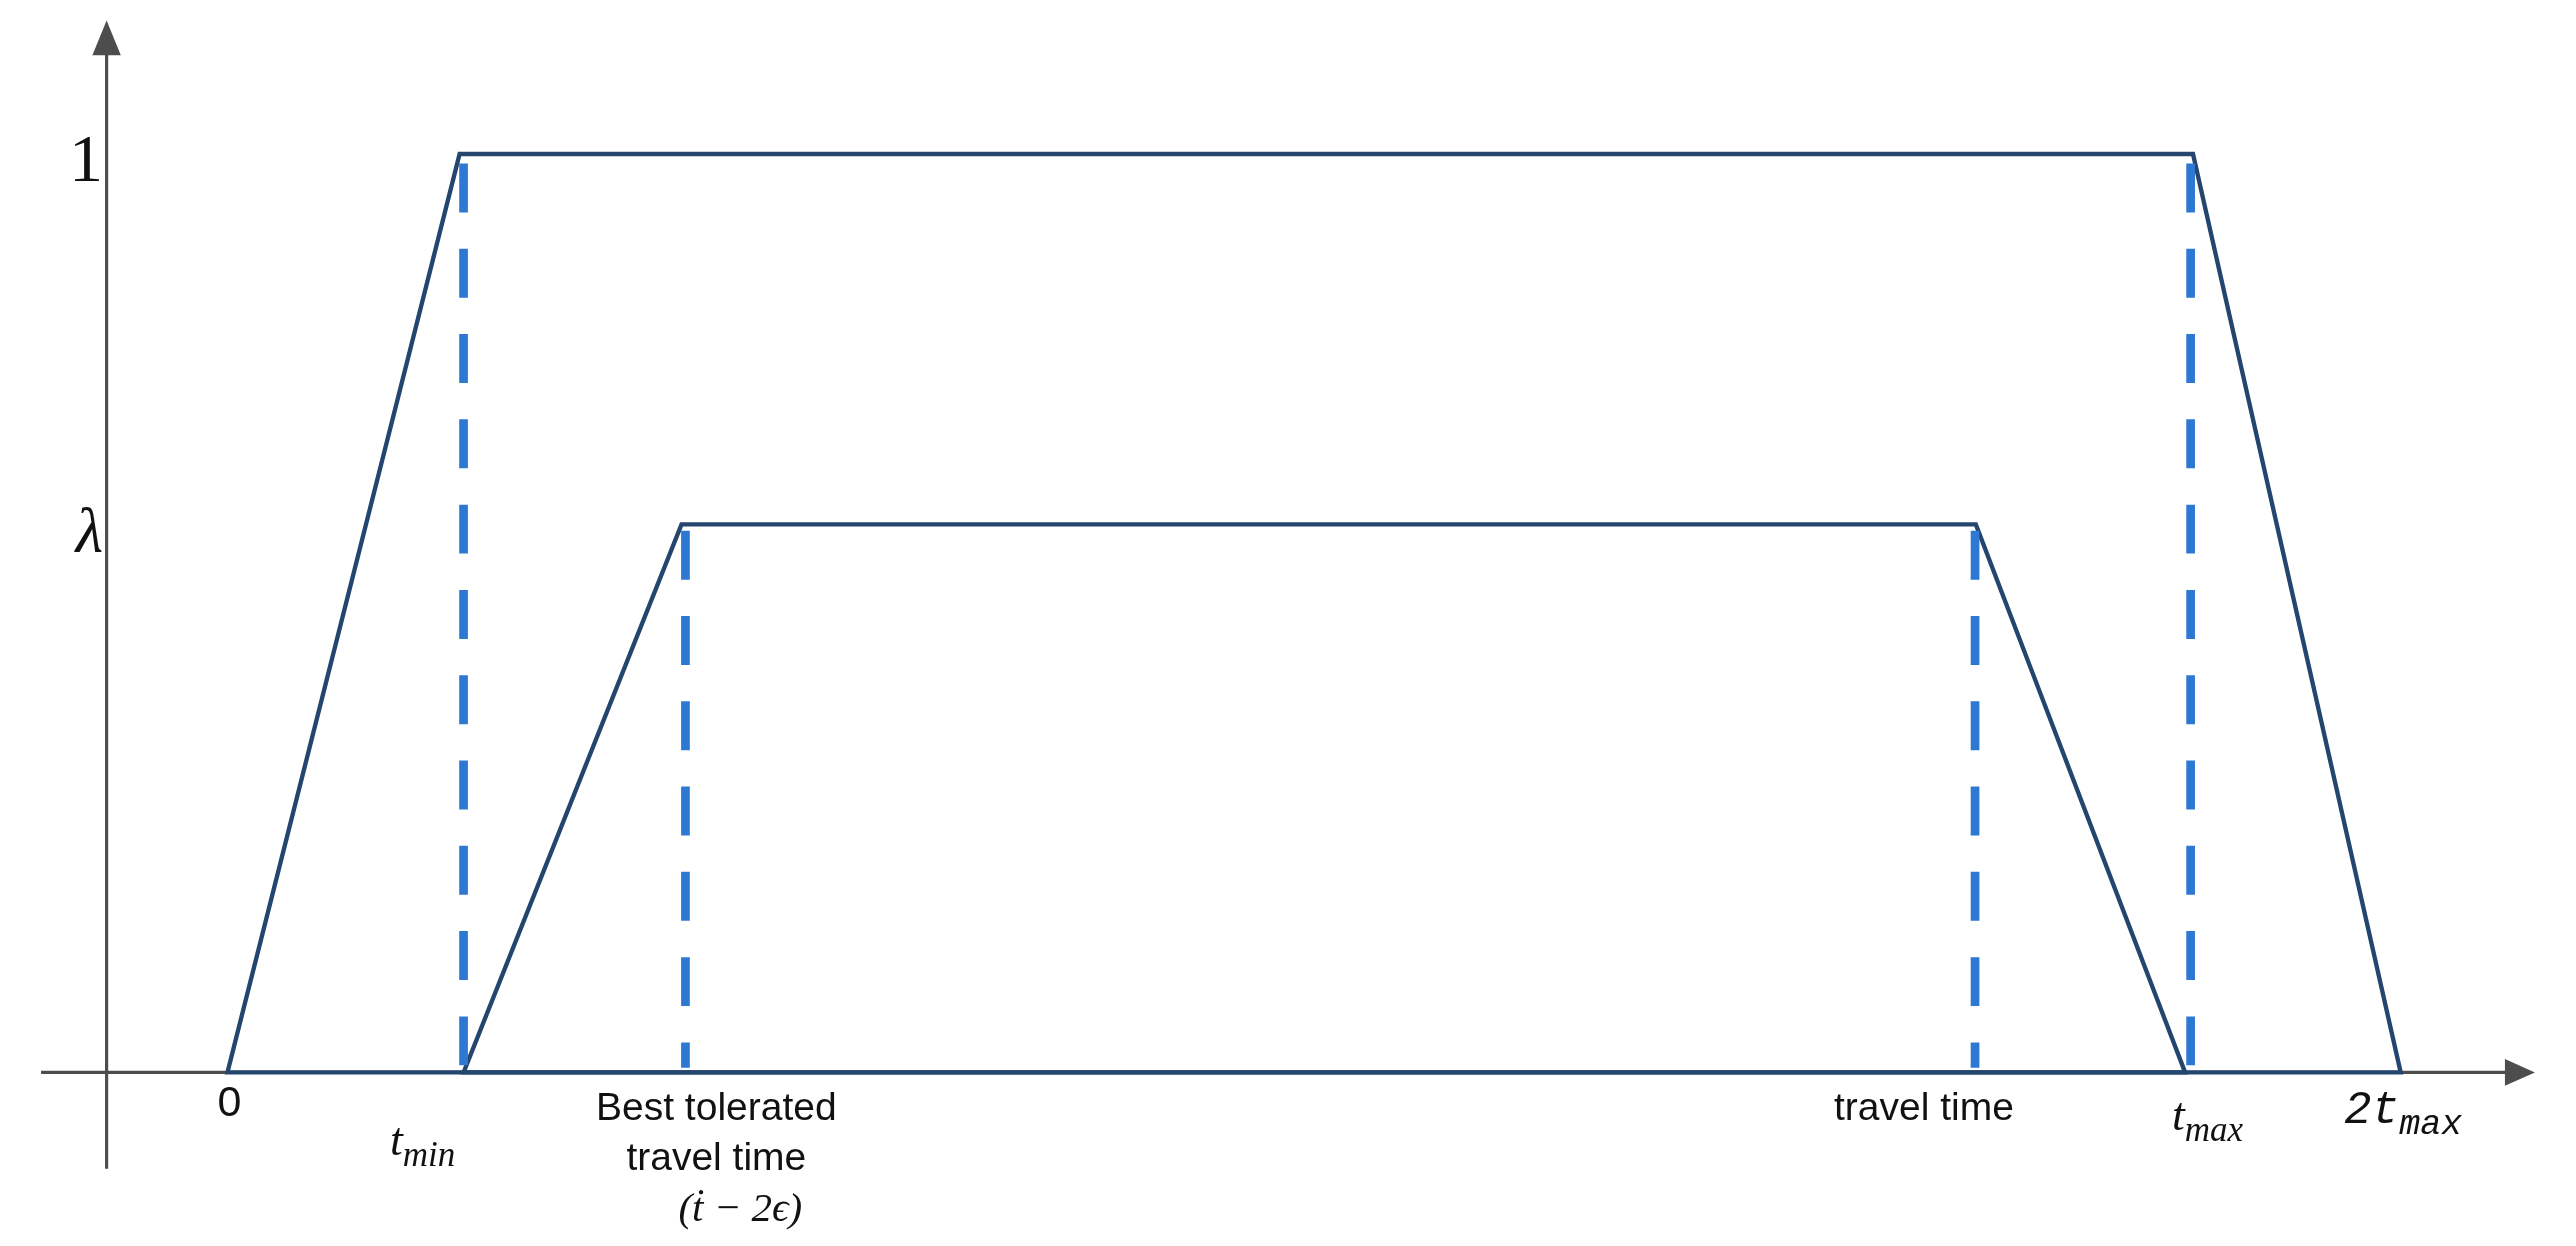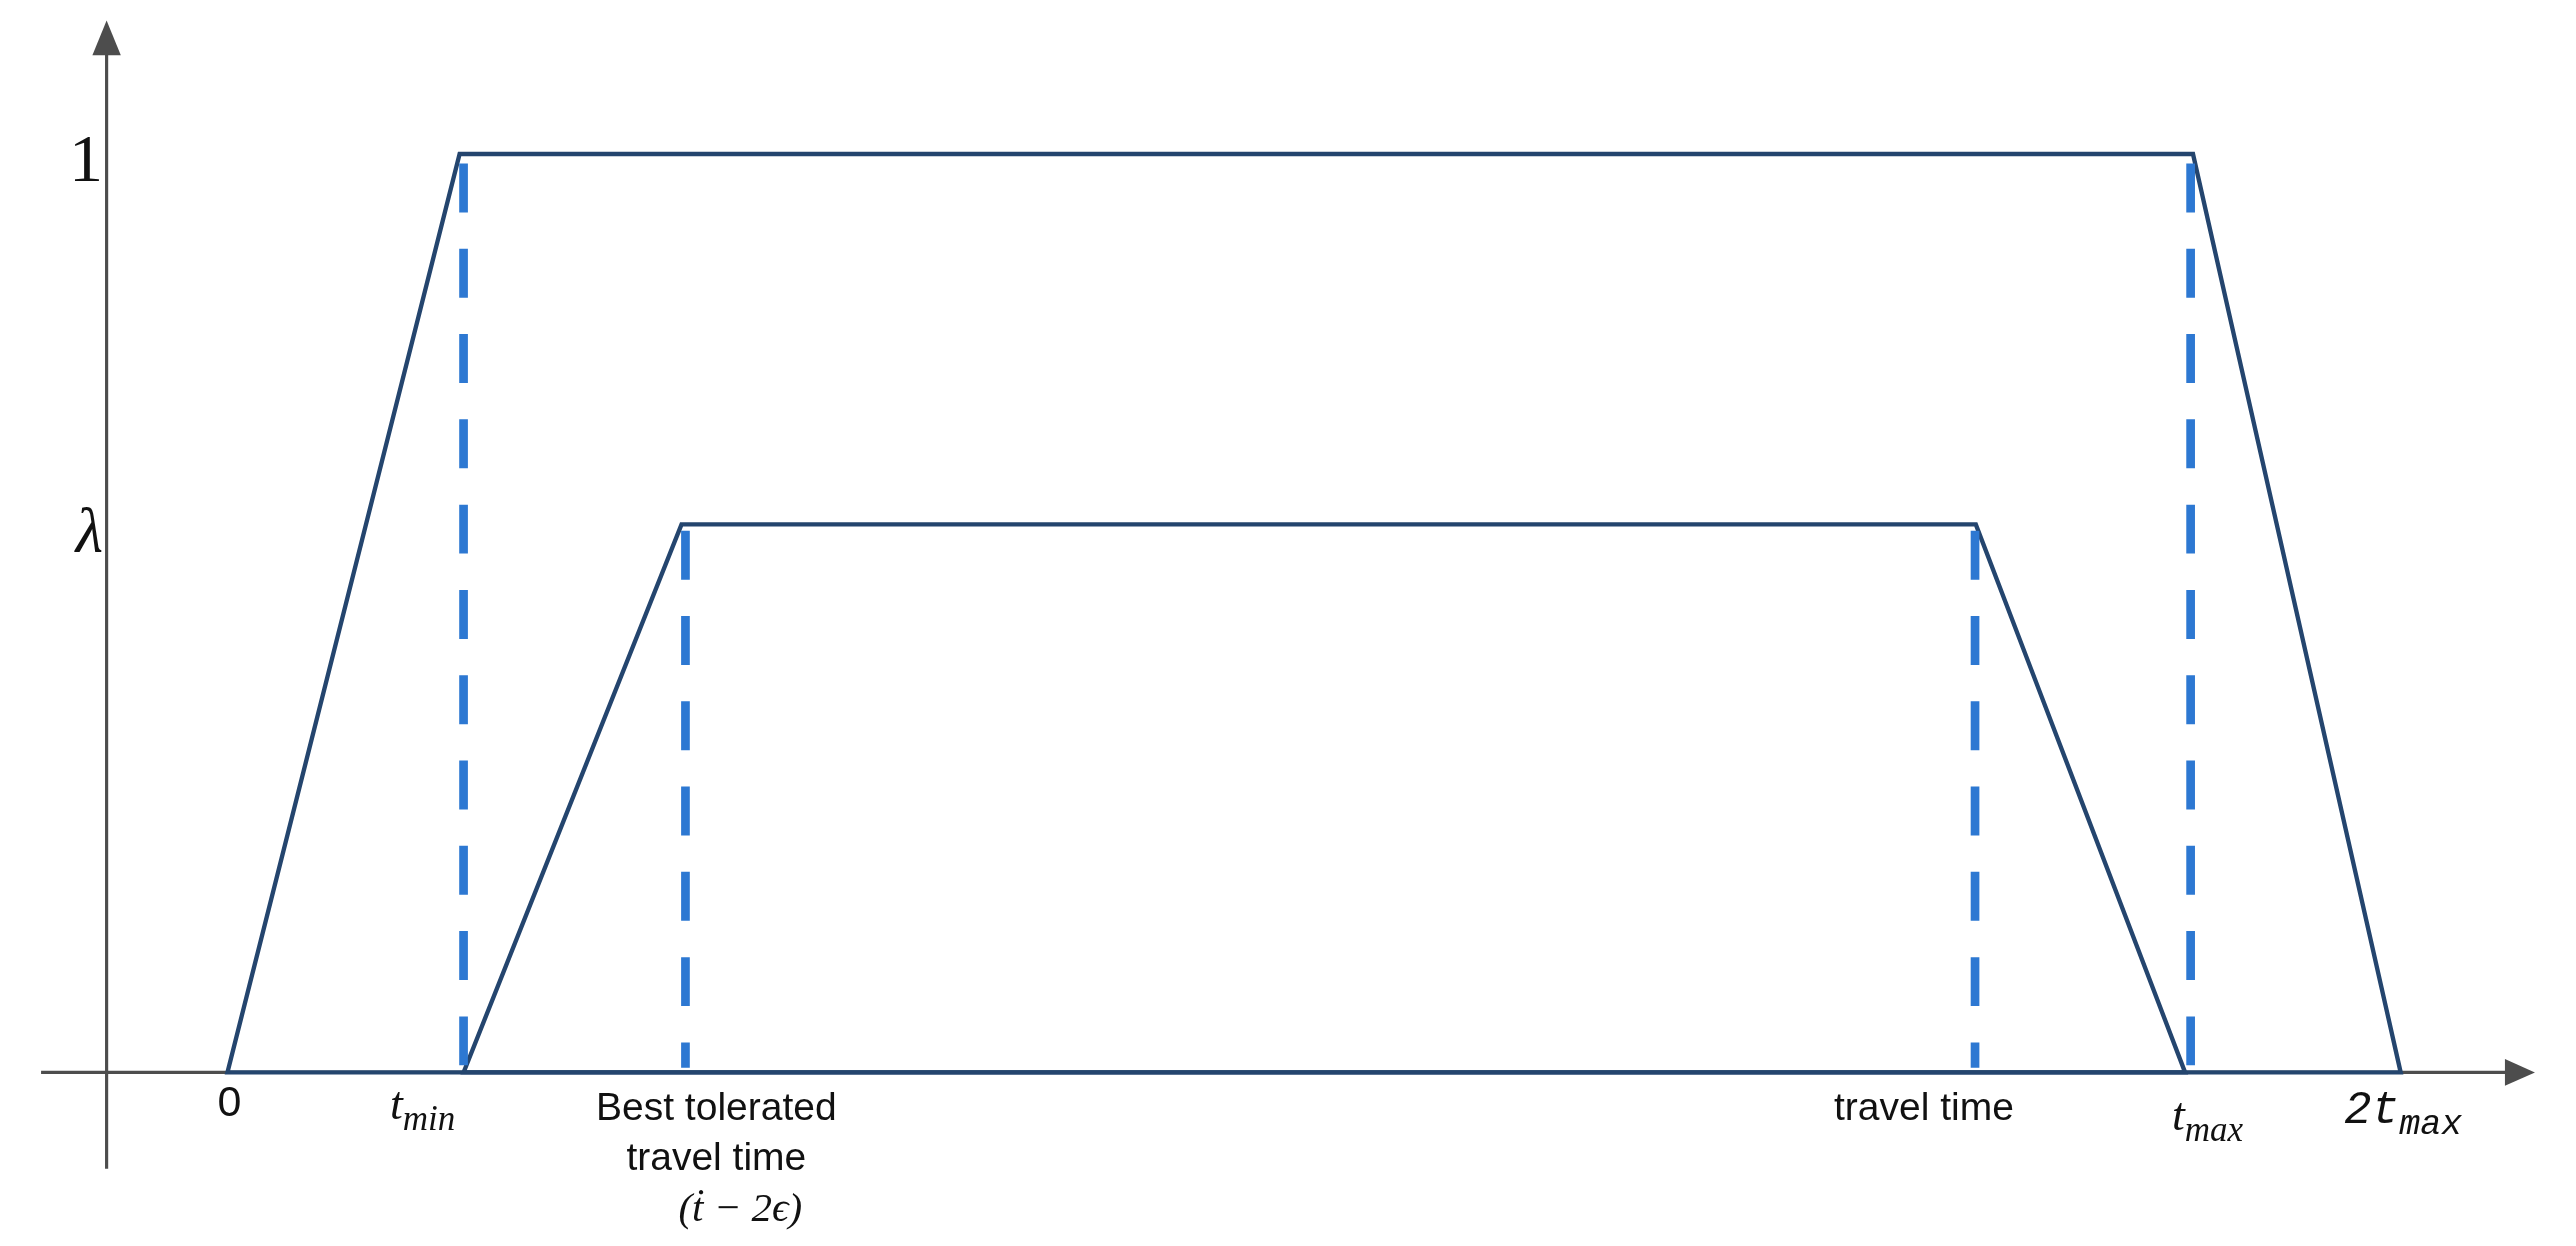--- a/index.html
+++ b/index.html
@@ -13,21 +13,21 @@
   }
   .stage svg{position:absolute;left:0;top:0;}
   .lbl{position:absolute;white-space:nowrap;color:#111111;}
   .serif{font-family:"Liberation Serif","DejaVu Serif",serif;}
   .ital{font-style:italic;}
   .y-one{left:32px;top:124px;width:71px;text-align:right;font-size:68px;line-height:68px;}
   .y-lambda{left:32px;top:500px;width:71px;text-align:right;font-size:63px;line-height:63px;}
   .x-zero{left:204px;top:1079px;width:51px;text-align:center;font-size:43px;line-height:44px;}
   .tick-math{font-size:46px;line-height:47px;}
   .tick-math sub{font-size:35px;line-height:0;vertical-align:-11px;}
-  .x-tmin{left:390px;top:1080px;}
+  .x-tmin{left:390px;top:1116px;}
   .x-tmax{left:2172px;top:1083px;margin-top:8px;}
   .x-2tmax{left:2344px;top:1088px;font-family:Liberation Mono, monospace;}
   .desc{font-size:39px;line-height:50px;text-align:center;}
   .x-best{left:596px;top:1082px;}
   .x-worst{left:1834px;top:1082px;}
   .desc .formula{font-size:41px;margin-left:48px;}
 </style>
 </head>
 <body>
 

